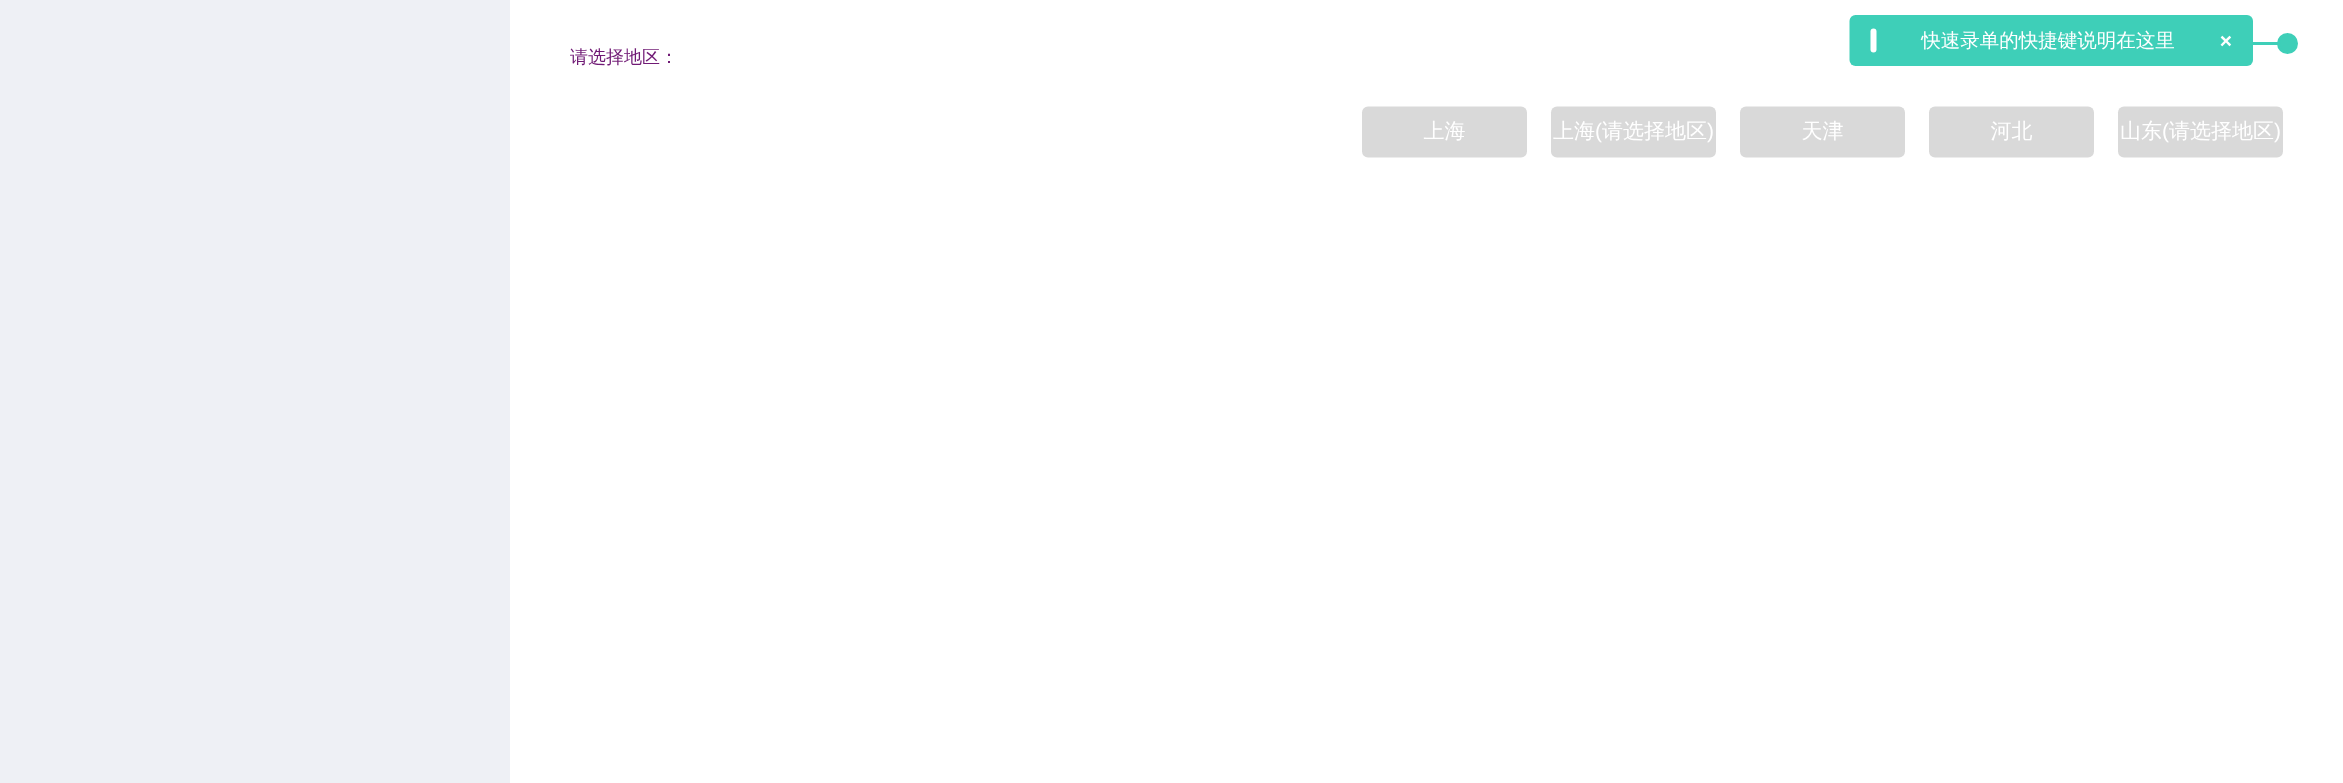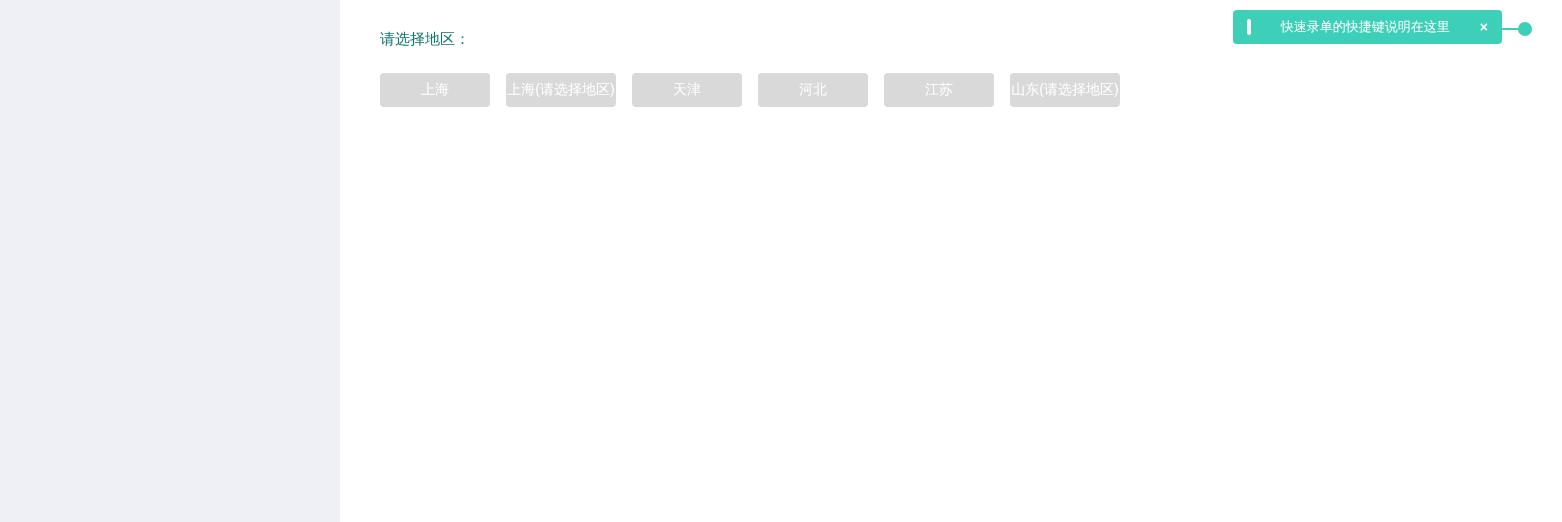--- a/index.html
+++ b/index.html
@@ -30,30 +30,31 @@
       position: absolute;
       left: 340px;
       top: 0;
       right: 0;
       bottom: 0;
       background: #ffffff;
       padding: 30px 40px;
     }
 
     .section-title {
-      font-size: 15px;
-      color: #0f766e;
+      font-size: 12px;
+      color: #701a75;
       margin-bottom: 24px;
       font-weight: normal;
     }
 
     .region-buttons {
       display: flex;
       flex-wrap: wrap;
       gap: 16px;
+      justify-content: flex-end;
     }
 
     .region-btn {
       background: #d9d9d9;
       color: #fff;
       border: none;
       border-radius: 4px;
       padding: 8px 0;
       font-size: 14px;
       cursor: pointer;
@@ -123,21 +124,20 @@
 <div class="left-sidebar"></div>
 
 <div class="main-content">
   <div class="section-title">请选择地区：</div>
 
   <div class="region-buttons" id="region-buttons-container">
   <button class="region-btn">上海</button>
       <button class="region-btn">上海(请选择地区)</button>
       <button class="region-btn">天津</button>
       <button class="region-btn">河北</button>
-      <button class="region-btn">江苏</button>
       <button class="region-btn">山东(请选择地区)</button>
     </div>
 </div>
 
 <div class="tooltip-banner">
   <span class="bar"></span>
   <span>快速录单的快捷键说明在这里</span>
   <span class="close-icon">×</span>
 </div>
 

